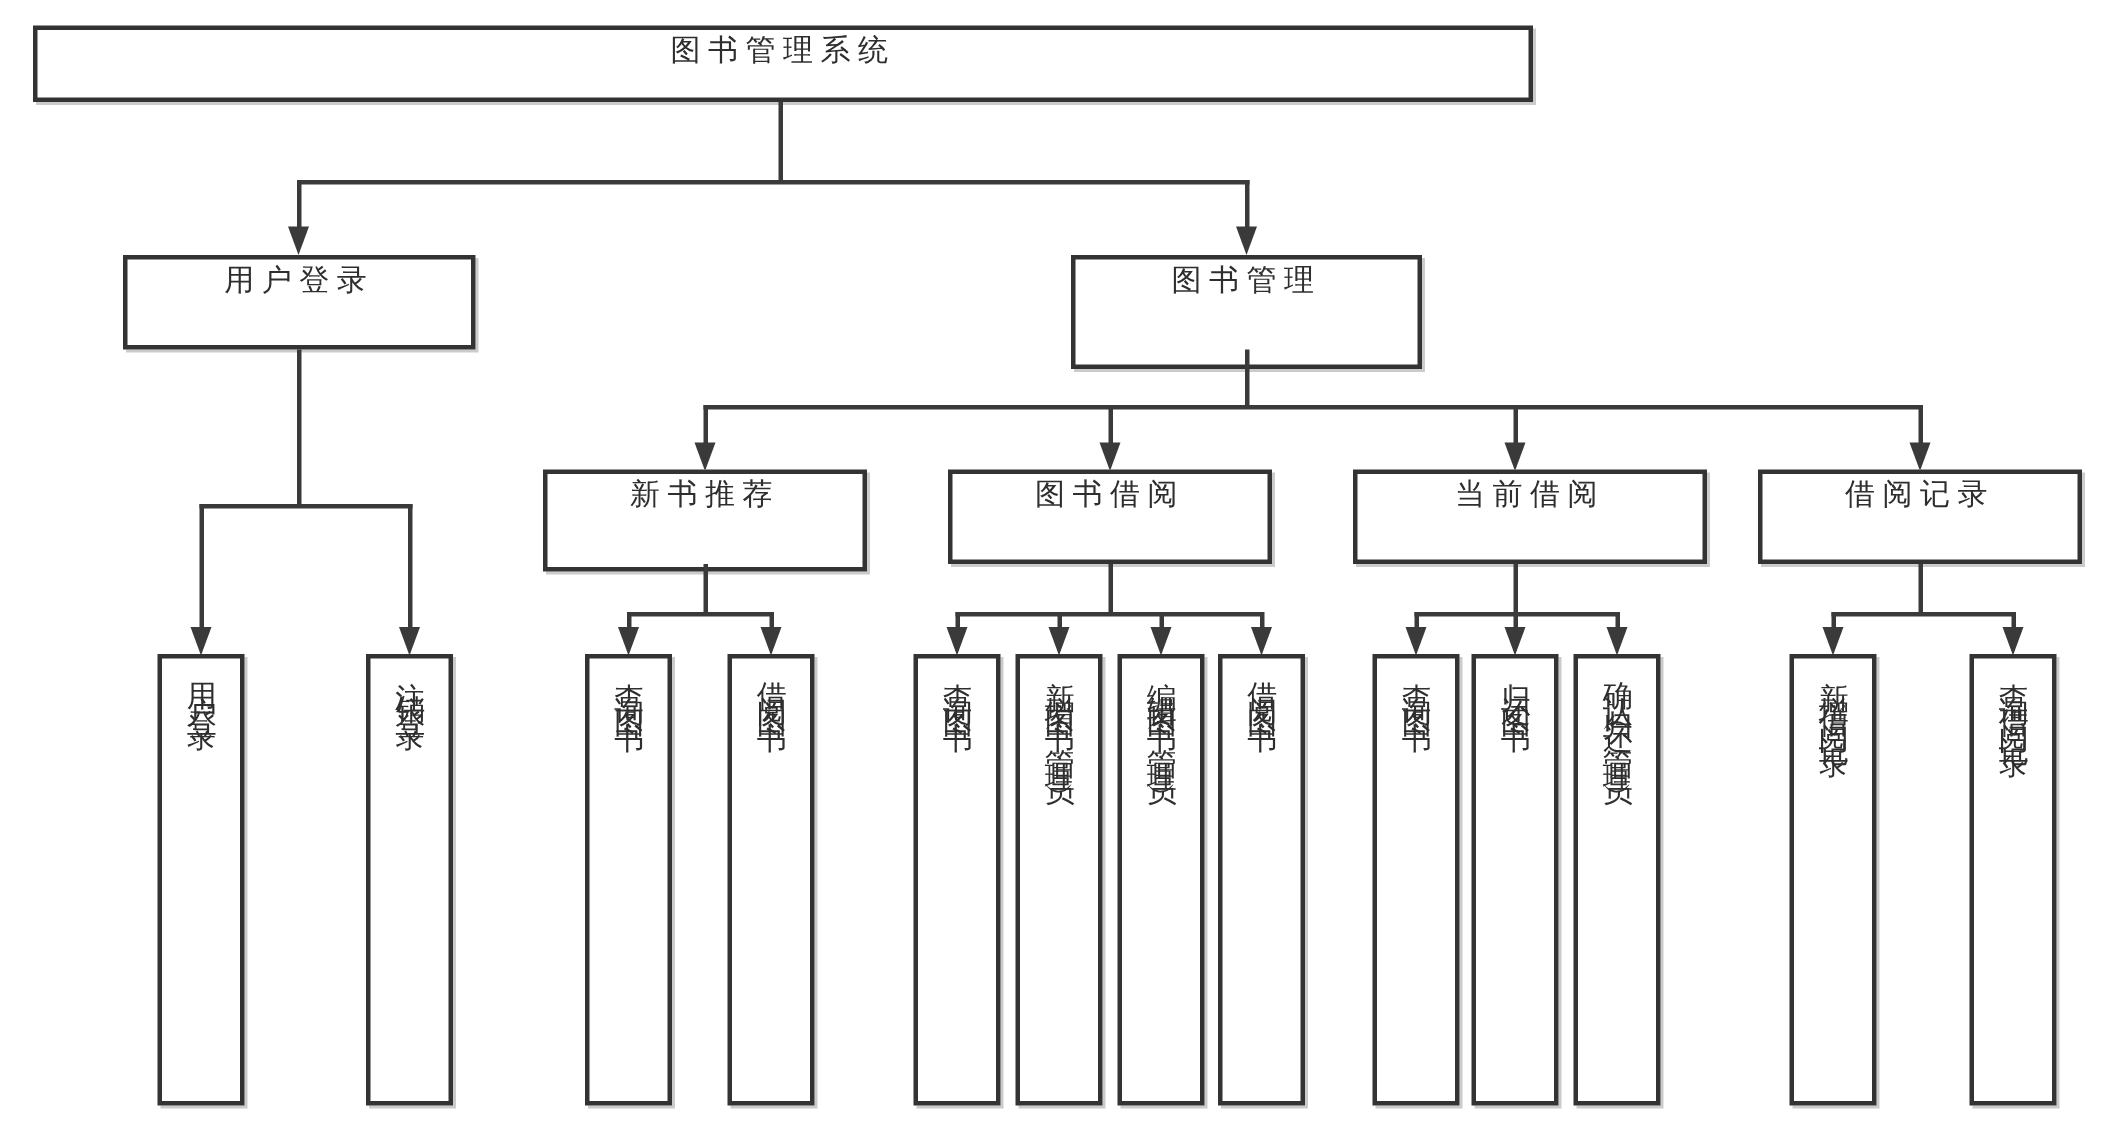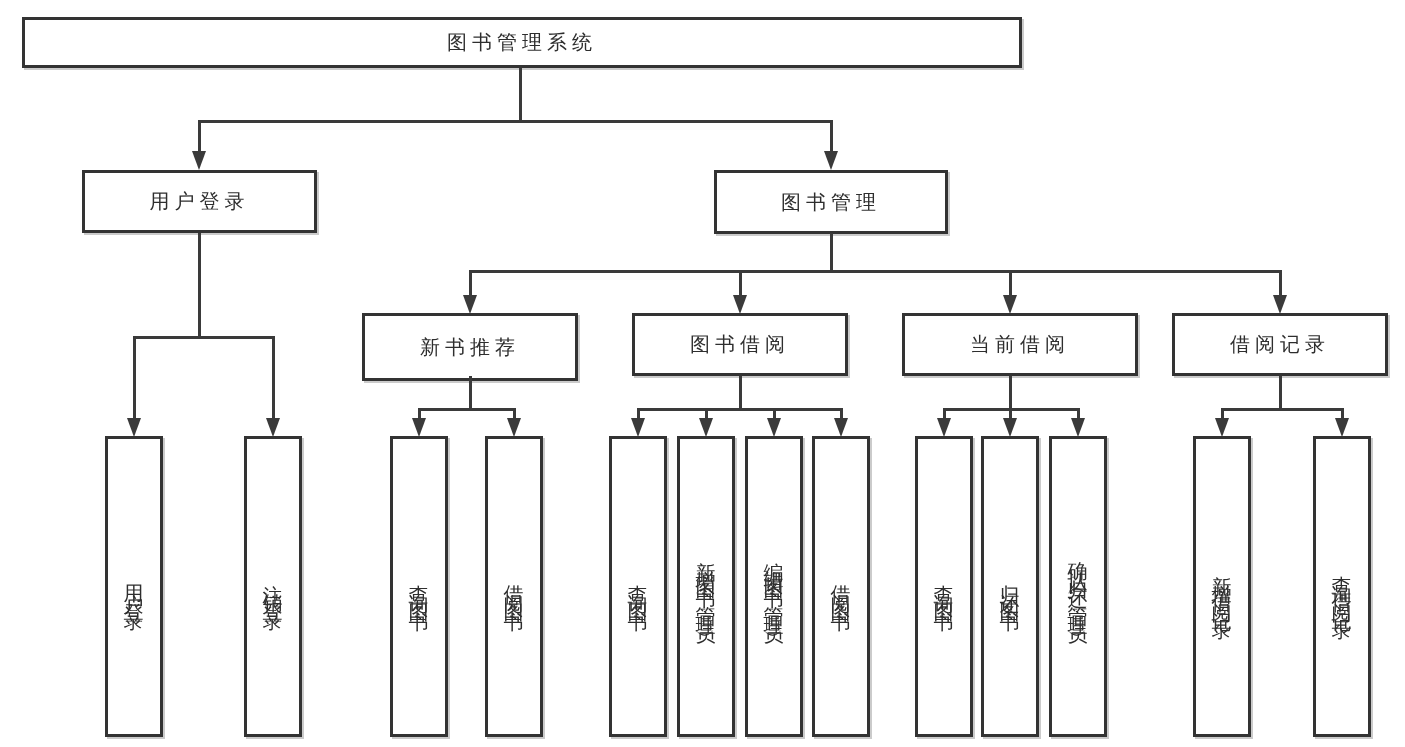--- a/index.html
+++ b/index.html
@@ -3,21 +3,21 @@
 <meta charset="utf-8">
 <style>
   html,body{margin:0;padding:0;background:#ffffff;}
   .stage{
     position:relative;width:1405px;height:747px;background:#ffffff;overflow:hidden;
     font-family:"Liberation Sans","DejaVu Sans",sans-serif;color:#2e2e2e;
   }
   .node{
     position:absolute;box-sizing:border-box;background:#ffffff;
     border:3px solid #333333;box-shadow:2px 2px 0 rgba(140,140,140,.45);
-    display:flex;align-items:center;justify-content:center;
+    display:flex;align-items:flex-start;justify-content:center;
     font-size:20px;letter-spacing:5px;white-space:nowrap;
   }
   .node span{display:block;}
   .leaf span{
     writing-mode:vertical-lr;text-orientation:mixed;
     letter-spacing:9px;line-height:1;font-size:20px;
   }
   .vl{position:absolute;width:3px;background:#3a3a3a;}
   .hl{position:absolute;height:3px;background:#3a3a3a;}
   .arrow{
@@ -44,21 +44,21 @@
     <div class="hl" style="left:198px;top:120px;width:635px"></div>
     <div class="vl" style="left:198px;top:120px;height:33px"></div>
     <div class="arrow" style="left:199px;top:151px"></div>
     <div class="vl" style="left:830px;top:120px;height:33px"></div>
     <div class="arrow" style="left:831px;top:151px"></div>
   </div>
 
   <div class="node" style="left:82px;top:170px;width:235px;height:63px">
     <span>用户登录</span>
   </div>
-  <div class="node" style="left:714px;top:170px;width:234px;height:64px">
+  <div class="node" style="left:714px;top:170px;width:234px;height:76px">
     <span>图书管理</span>
   </div>
 
   <div>
     <div class="vl" style="left:198px;top:233px;height:103px"></div>
     <div class="hl" style="left:133px;top:336px;width:142px"></div>
     <div class="vl" style="left:133px;top:336px;height:84px"></div>
     <div class="arrow" style="left:134px;top:418px"></div>
     <div class="vl" style="left:272px;top:336px;height:84px"></div>
     <div class="arrow" style="left:273px;top:418px"></div>

